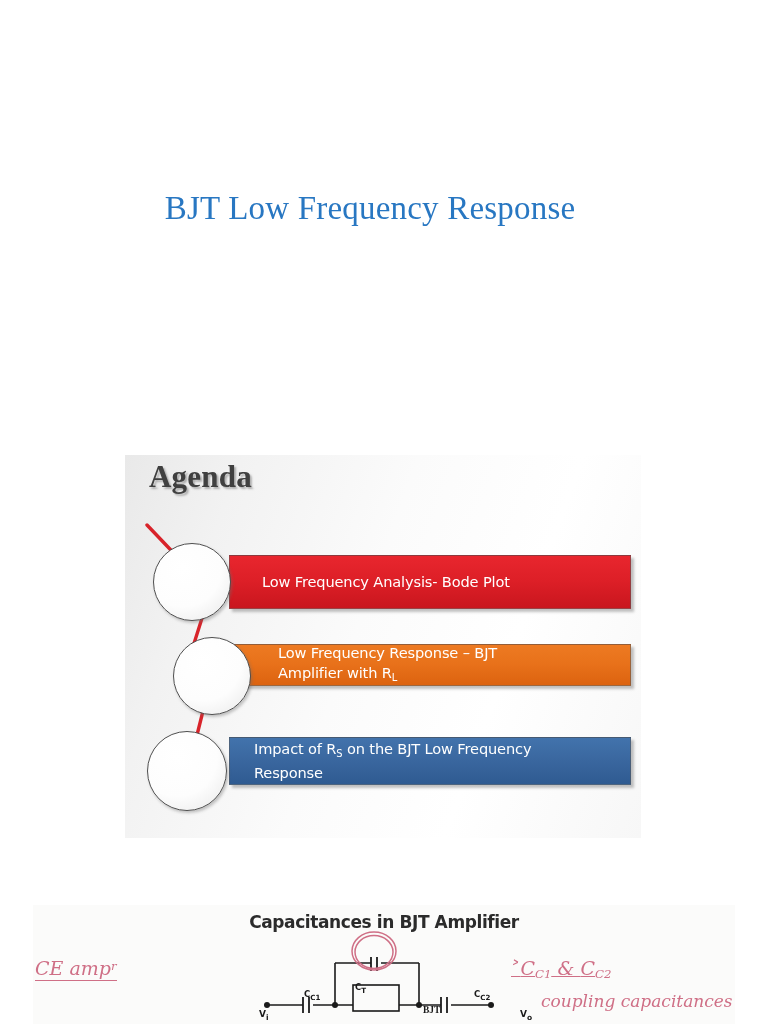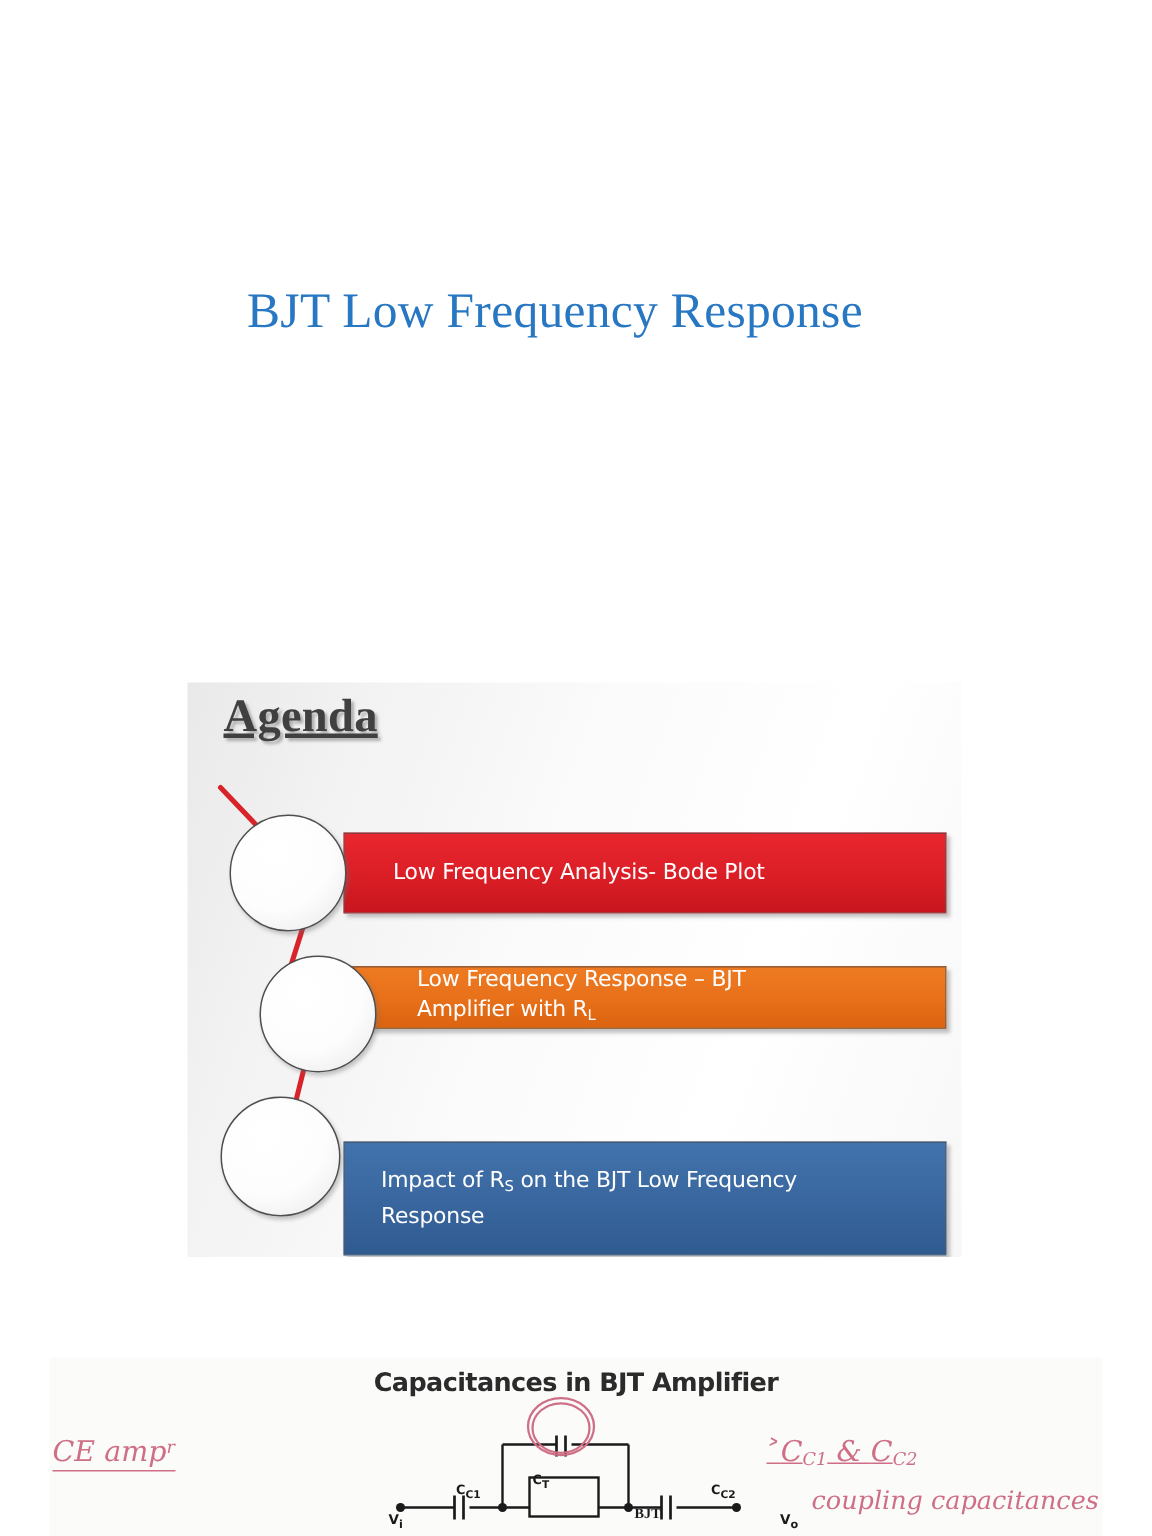--- a/index.html
+++ b/index.html
@@ -44,21 +44,20 @@
   #agenda-heading {
     position: absolute;
     left: 24px;
     top: 4px;
     font-family: "Liberation Serif", serif;
     font-size: 31px;
     font-weight: bold;
     color: #404040;
     text-shadow: 2px 2px 2px rgba(120,120,120,0.55);
     letter-spacing: 0.2px;
-    text-decoration: underline;
   }
 
   
   .connector {
     position: absolute;
     left: 0;
     top: 0;
     width: 516px;
     height: 383px;
     pointer-events: none;
@@ -224,21 +223,21 @@
     <div class="agenda-bar bar-orange" style="top:189px; width:402px; height:42px; padding-left:48px;">
       <span>
         <span class="bar-text">Low Frequency Response – BJT</span>
         <span class="bar-text"><span>Amplifier with R</span><sub>L</sub></span>
       </span>
     </div>
   </div>
 
   <div class="agenda-row">
     <div class="agenda-circle" style="left:22px; top:276px; width:78px; height:78px;"></div>
-    <div class="agenda-bar bar-blue" style="top:282px; width:402px; height:76px; padding-left:24px;margin-top:24px;">
+    <div class="agenda-bar bar-blue" style="top:282px; width:402px; height:48px; padding-left:24px;">
       <span>
         <span class="bar-text"><span>Impact of R</span><sub>S</sub><span> on the BJT Low Frequency</span></span>
         <span class="bar-text">Response</span>
       </span>
     </div>
   </div>
 </div>
 
 <div id="whiteboard">
 

